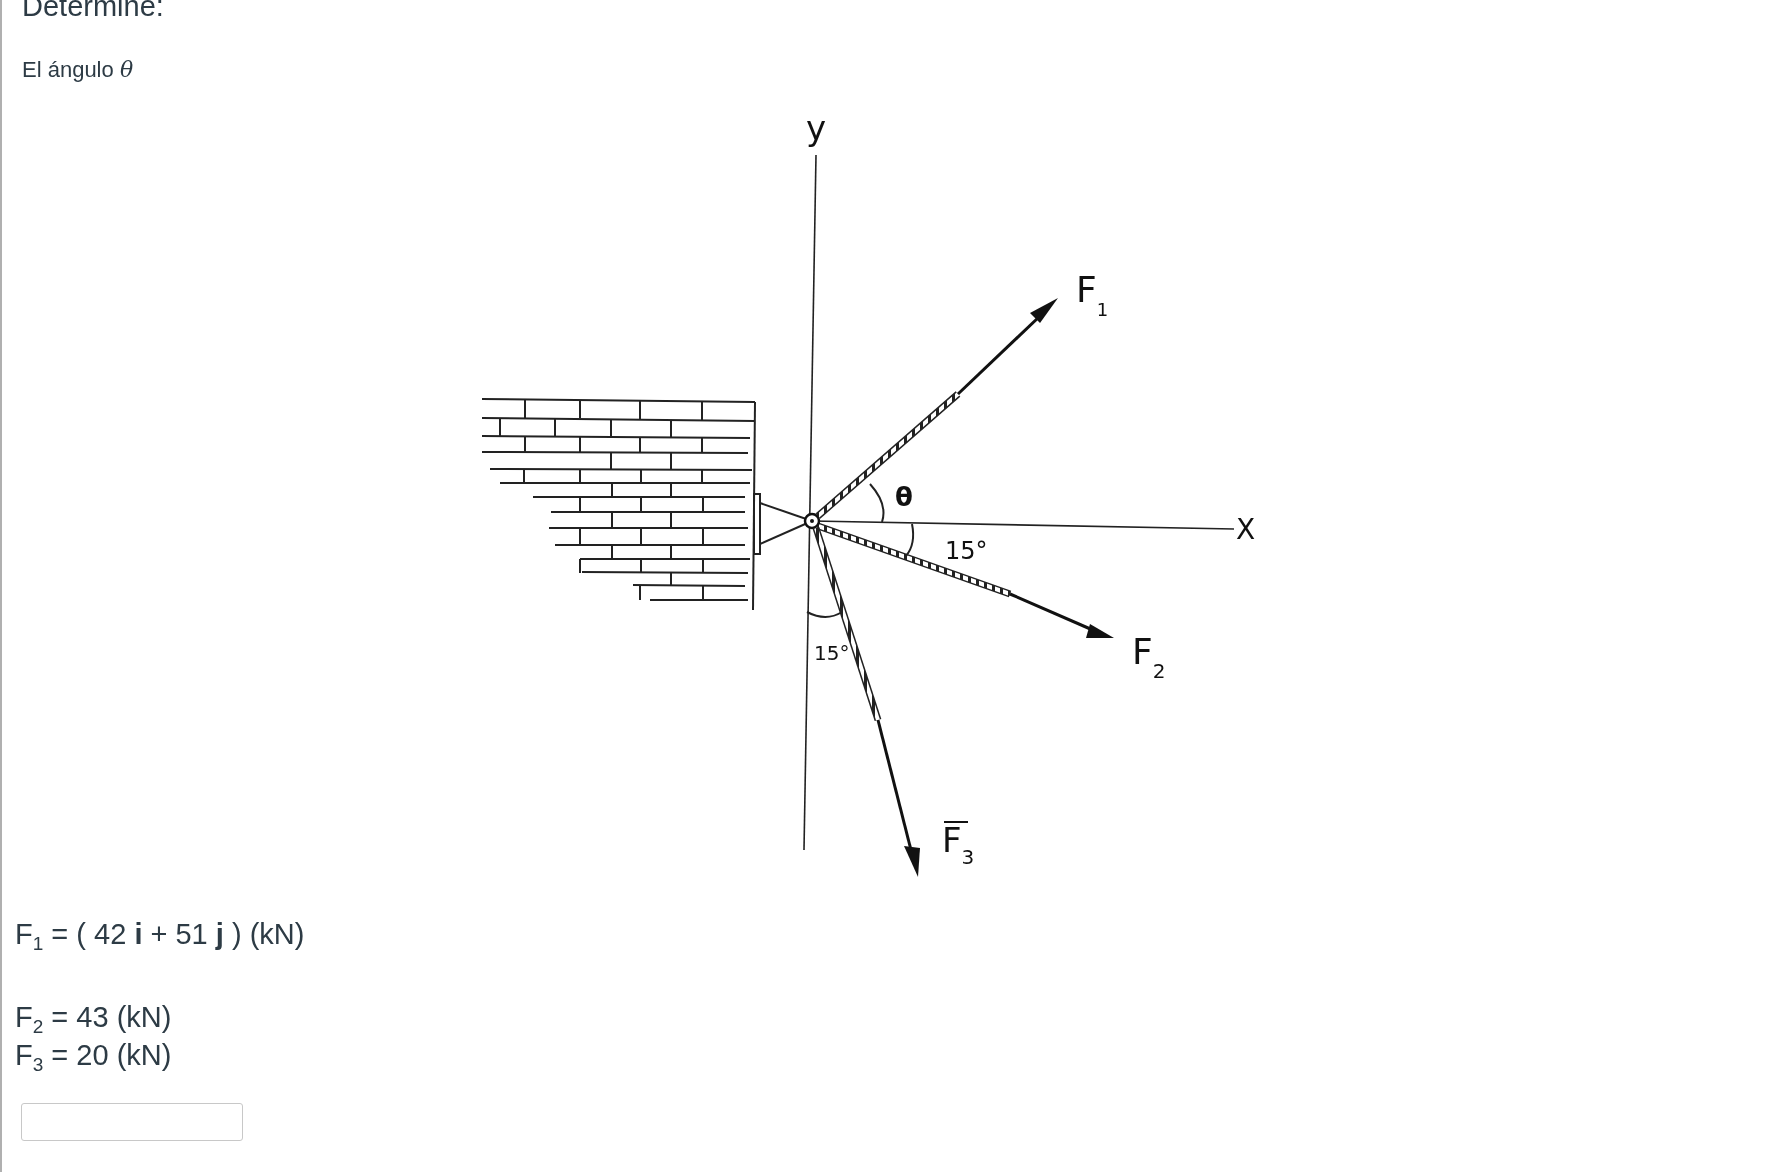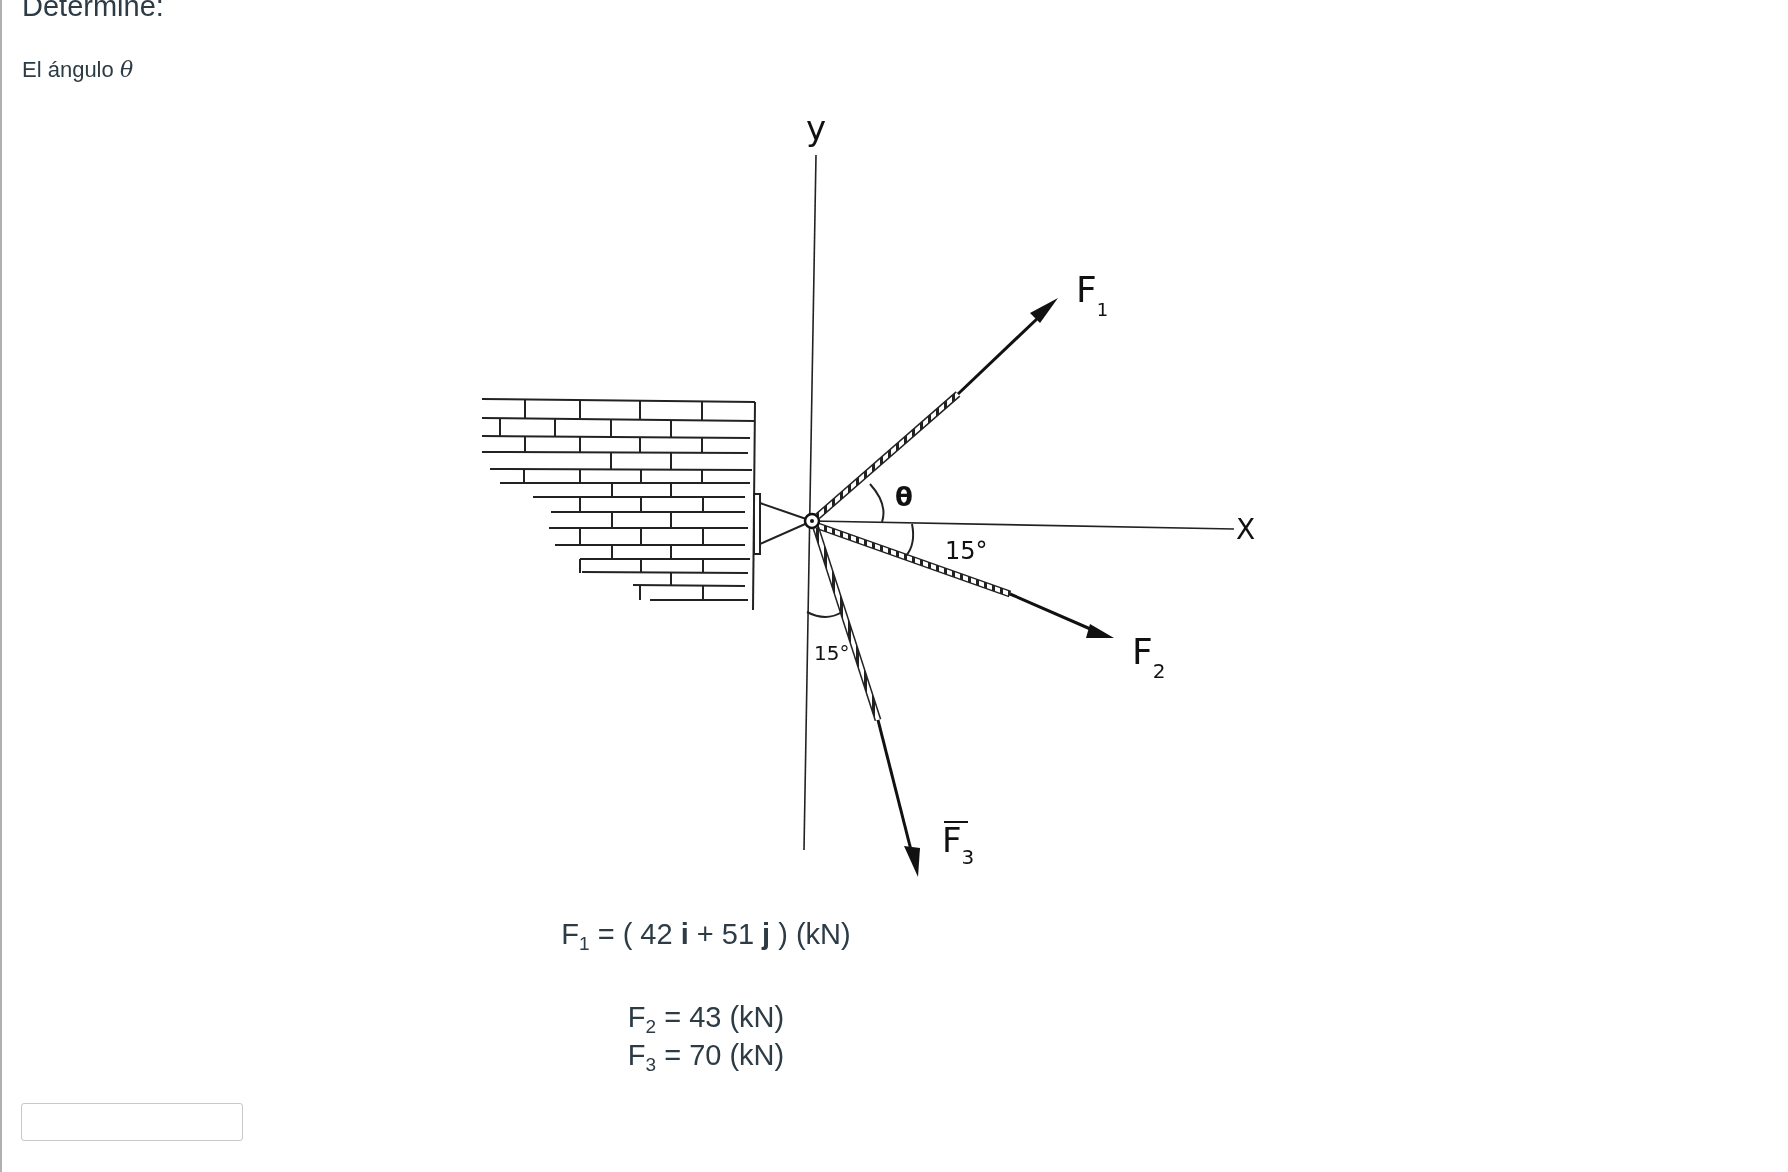--- a/index.html
+++ b/index.html
@@ -3,21 +3,21 @@
 <meta charset="utf-8">
 <style>
   html, body { margin:0; padding:0; background:#ffffff; }
   body { width:1788px; height:1172px; position:relative; overflow:hidden;
          font-family:"Liberation Sans", "DejaVu Sans", sans-serif; color:#2d3b45; }
   .left-border { position:absolute; left:0; top:0; width:2px; height:1172px; background:#b0b0b0; }
   .prompt { position:absolute; left:22px; top:-12px; font-size:29px; line-height:36px; }
   .question { position:absolute; left:22px; top:52px; font-size:22px; line-height:36px; }
   .theta { font-family:"DejaVu Serif", serif; font-style:italic; }
   svg.diagram { position:absolute; left:0; top:0; }
-  .formula-line { position:absolute; left:0; width:1412px; text-align:center; line-height:40px; }
+  .formula-line { position:absolute; left:0; width:1412px; text-align:left; line-height:40px;padding-left:15px; }
   .formula-line sub { font-size:19px; vertical-align:-6px; }
   .answer-input { position:absolute; left:21px; top:1103px; width:222px; height:38px;
                   border:1px solid #c8c8c8; border-radius:3px; background:#fff;
                   box-sizing:border-box; font-size:20px; padding:0 8px; outline:none; }
 </style>
 </head>
 <body>
 
 <div class="left-border"></div>
 
@@ -136,15 +136,15 @@
   <path d="M 870 484 Q 888 504 882 522" stroke="#222" stroke-width="2" fill="none"></path>
   <text x="895" y="506" font-size="26" font-weight="bold" font-family="DejaVu Sans, sans-serif" fill="#111">θ</text>
   <path d="M 912 524 Q 916 544 906 556" stroke="#222" stroke-width="2" fill="none"></path>
   <text x="945" y="559" font-size="24" font-family="DejaVu Sans, sans-serif" fill="#111">15°</text>
   <path d="M 807 612 Q 826 622 842 612" stroke="#222" stroke-width="2" fill="none"></path>
   <text x="814" y="660" font-size="20" font-family="DejaVu Sans, sans-serif" fill="#111">15°</text>
 </svg>
 
 <div class="formula-line" style="top:914px; font-size:29px;"><span>F</span><sub>1</sub><span> = ( 42 </span><b>i</b><span> + 51 </span><b>j</b><span> ) (kN)</span></div>
 <div class="formula-line" style="top:997px; font-size:29px;"><span>F</span><sub>2</sub><span> = 43 (kN)</span></div>
-<div class="formula-line" style="top:1035px; font-size:29px;"><span>F</span><sub>3</sub><span> = 70 (kN)</span></div>
+<div class="formula-line" style="top:1035px; font-size:29px;"><span>F</span><sub>3</sub><span> = 20 (kN)</span></div>
 
 <input class="answer-input" type="text" placeholder="" style="">
 
 </body></html>

